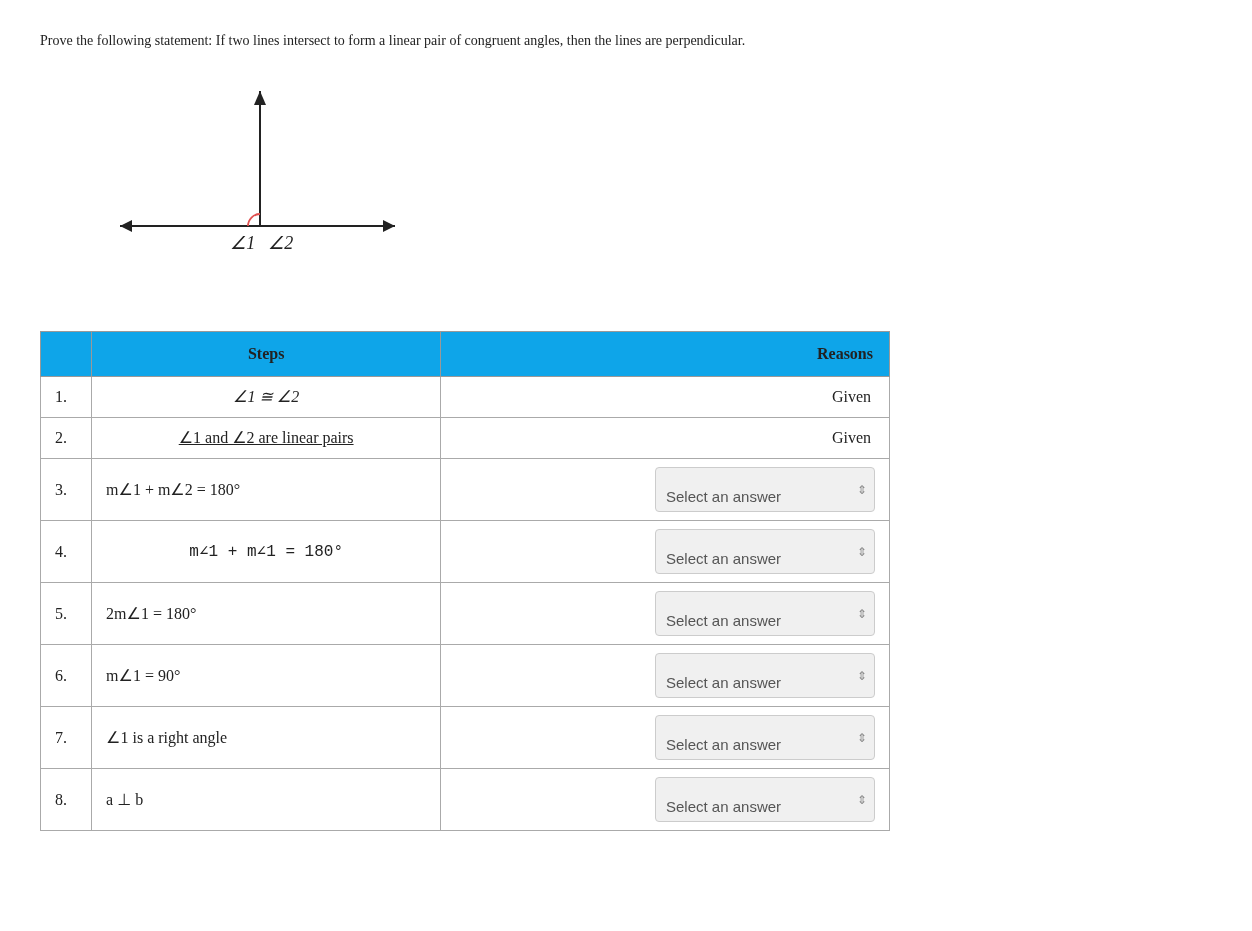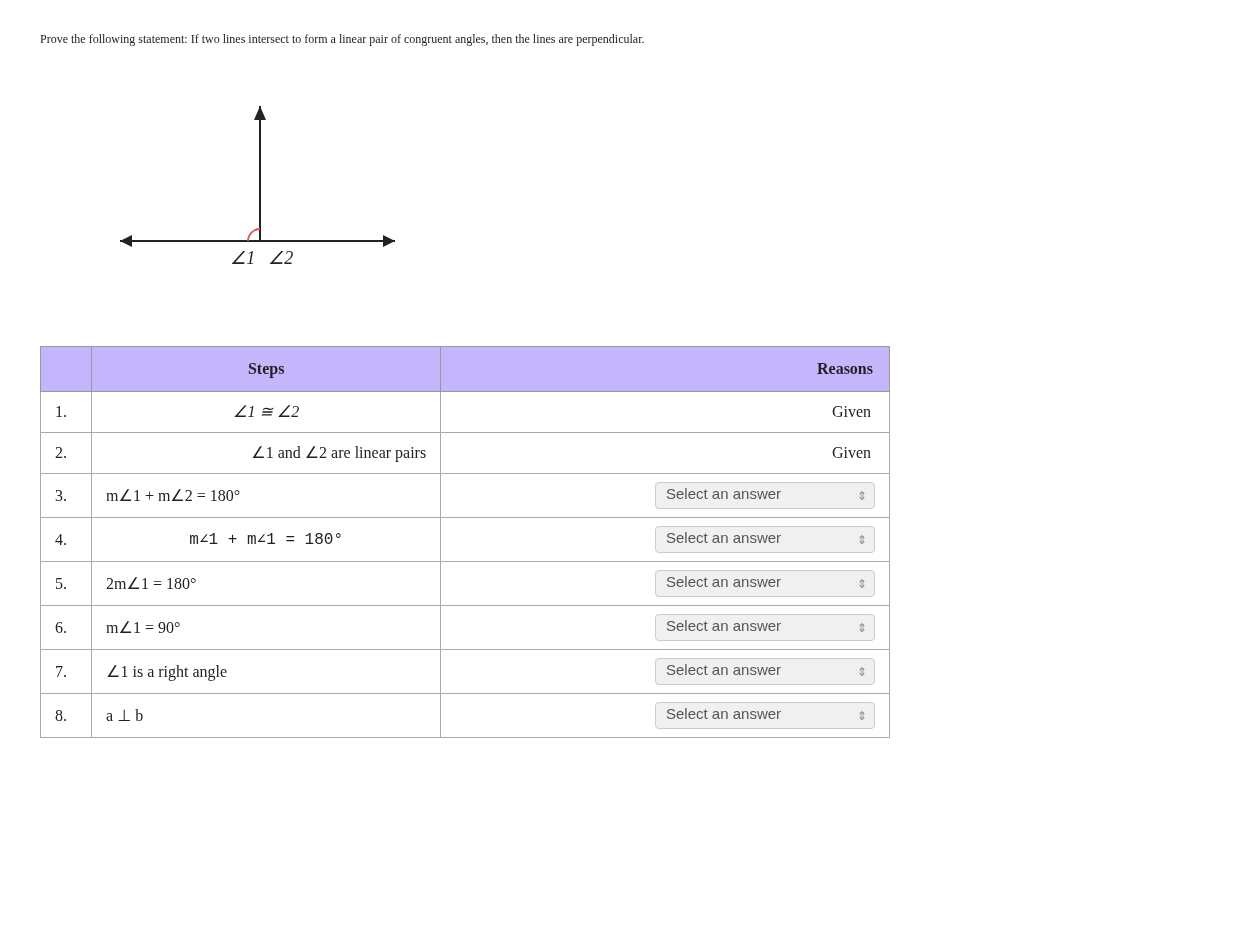--- a/index.html
+++ b/index.html
@@ -6,22 +6,22 @@
     body {
       font-family: Georgia, 'Times New Roman', serif;
       background: #fff;
       color: #222;
       padding: 30px 40px;
       font-size: 17px;
       line-height: 1.5;
     }
     .problem-statement {
       max-width: 900px;
-      margin-bottom: 38px;
-      font-size: 12px;
+      margin-bottom: 20px;
+      font-size: 14px;
     }
     .diagram-container {
       margin: 20px 0 40px 60px;
       width: 320px;
       height: 220px;
       position: relative;
     }
     
     .diagram-svg {
       width: 320px;
@@ -31,21 +31,21 @@
     .proof-table-wrapper {
       max-width: 850px;
       margin-top: 10px;
     }
     table {
       border-collapse: collapse;
       width: 100%;
       font-size: 16px;
     }
     thead tr {
-      background: #c4b5fd;
+      background: #0ea5e9;
     }
     thead th {
       border: 1px solid #999;
       padding: 10px 16px;
       font-weight: bold;
       text-align: center;
     }
     tbody tr {
       background: #fff;
     }
@@ -68,21 +68,21 @@
       text-align: right;
       width: 360px;
       margin-top: 32px;
     }
     .select-dropdown {
       appearance: none;
       -webkit-appearance: none;
       background: #f0f0f0;
       border: 1px solid #ccc;
       border-radius: 4px;
-      padding: 2px 28px 6px 10px;
+      padding: 20px 28px 6px 10px;
       font-size: 15px;
       color: #555;
       cursor: pointer;
       width: 220px;
       position: relative;
       background-image: none;
     }
     .select-wrapper {
       position: relative;
       display: inline-block;
@@ -147,21 +147,21 @@
       </tr>
     </thead>
     <tbody id="proof-tbody">
     <tr>
           <td class="row-num">1.</td>
           <td class="step-col" style="text-align: center; font-style: italic;">∠1 ≅ ∠2</td>
           <td class="reason-col" style="text-align: right; padding-right: 18px;">Given</td>
         </tr>
         <tr>
           <td class="row-num">2.</td>
-          <td class="step-col" style="text-align: right;">∠1 and ∠2 are linear pairs</td>
+          <td class="step-col" style="text-align: center; text-decoration: underline;">∠1 and ∠2 are linear pairs</td>
           <td class="reason-col" style="text-align: right; padding-right: 18px;">Given</td>
         </tr>
         <tr>
           <td class="row-num">3.</td>
           <td class="step-col" style="text-align: left;">m∠1 + m∠2 = 180°</td>
           <td class="reason-col" style="text-align: right; padding-right: 14px;"><div class="select-wrapper"><select class="select-dropdown"><option value="">Select an answer</option><option value="Linear Pair Postulate">Linear Pair Postulate</option><option value="Definition of Congruent Angles">Definition of Congruent Angles</option><option value="Substitution Property">Substitution Property</option><option value="Simplify / Combine Like Terms">Simplify / Combine Like Terms</option><option value="Division Property of Equality">Division Property of Equality</option><option value="Definition of Right Angle">Definition of Right Angle</option><option value="Definition of Perpendicular Lines">Definition of Perpendicular Lines</option></select></div></td>
         </tr>
         <tr>
           <td class="row-num">4.</td>
           <td class="step-col" style="text-align: center; font-family: Liberation Mono, monospace;">m∠1 + m∠1 = 180°</td>

